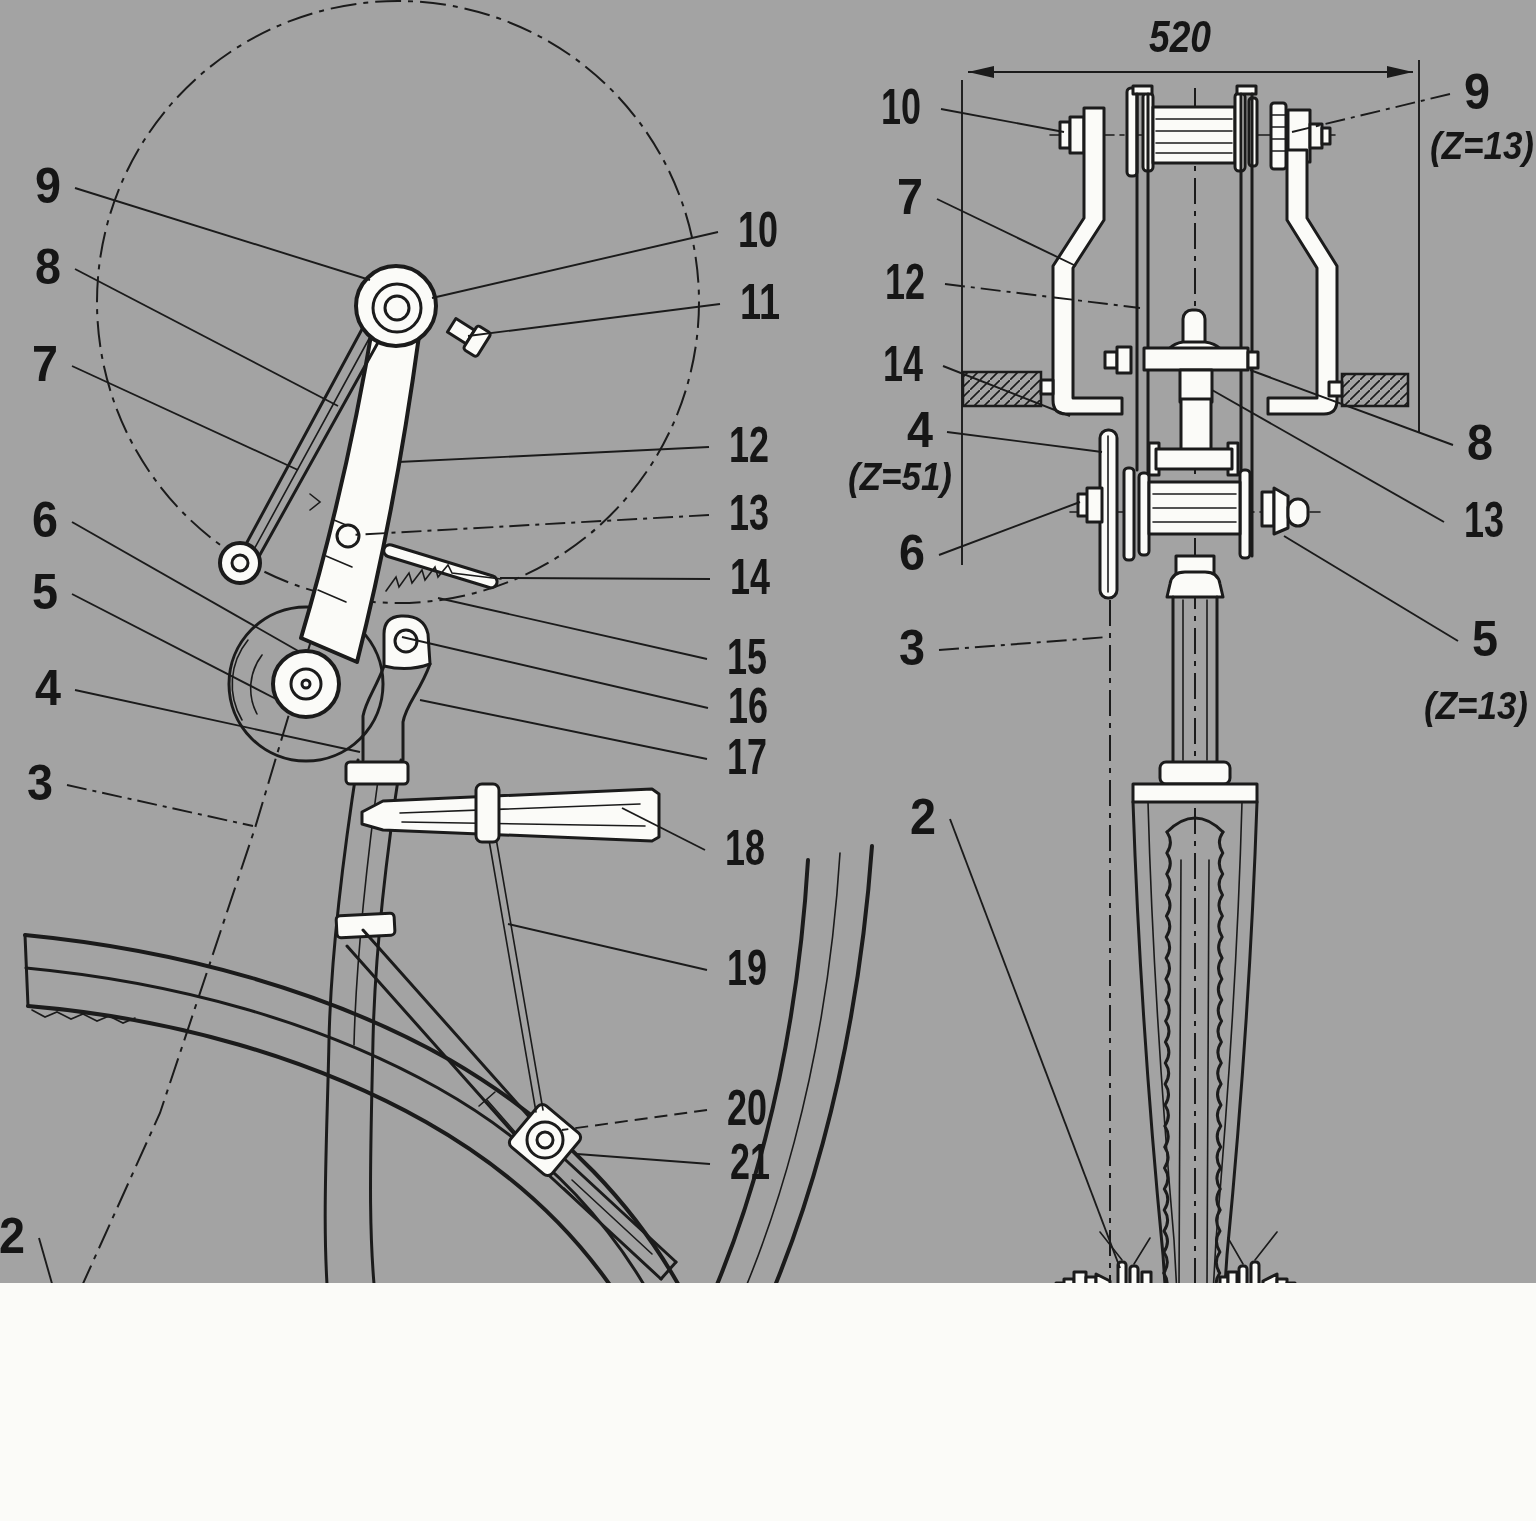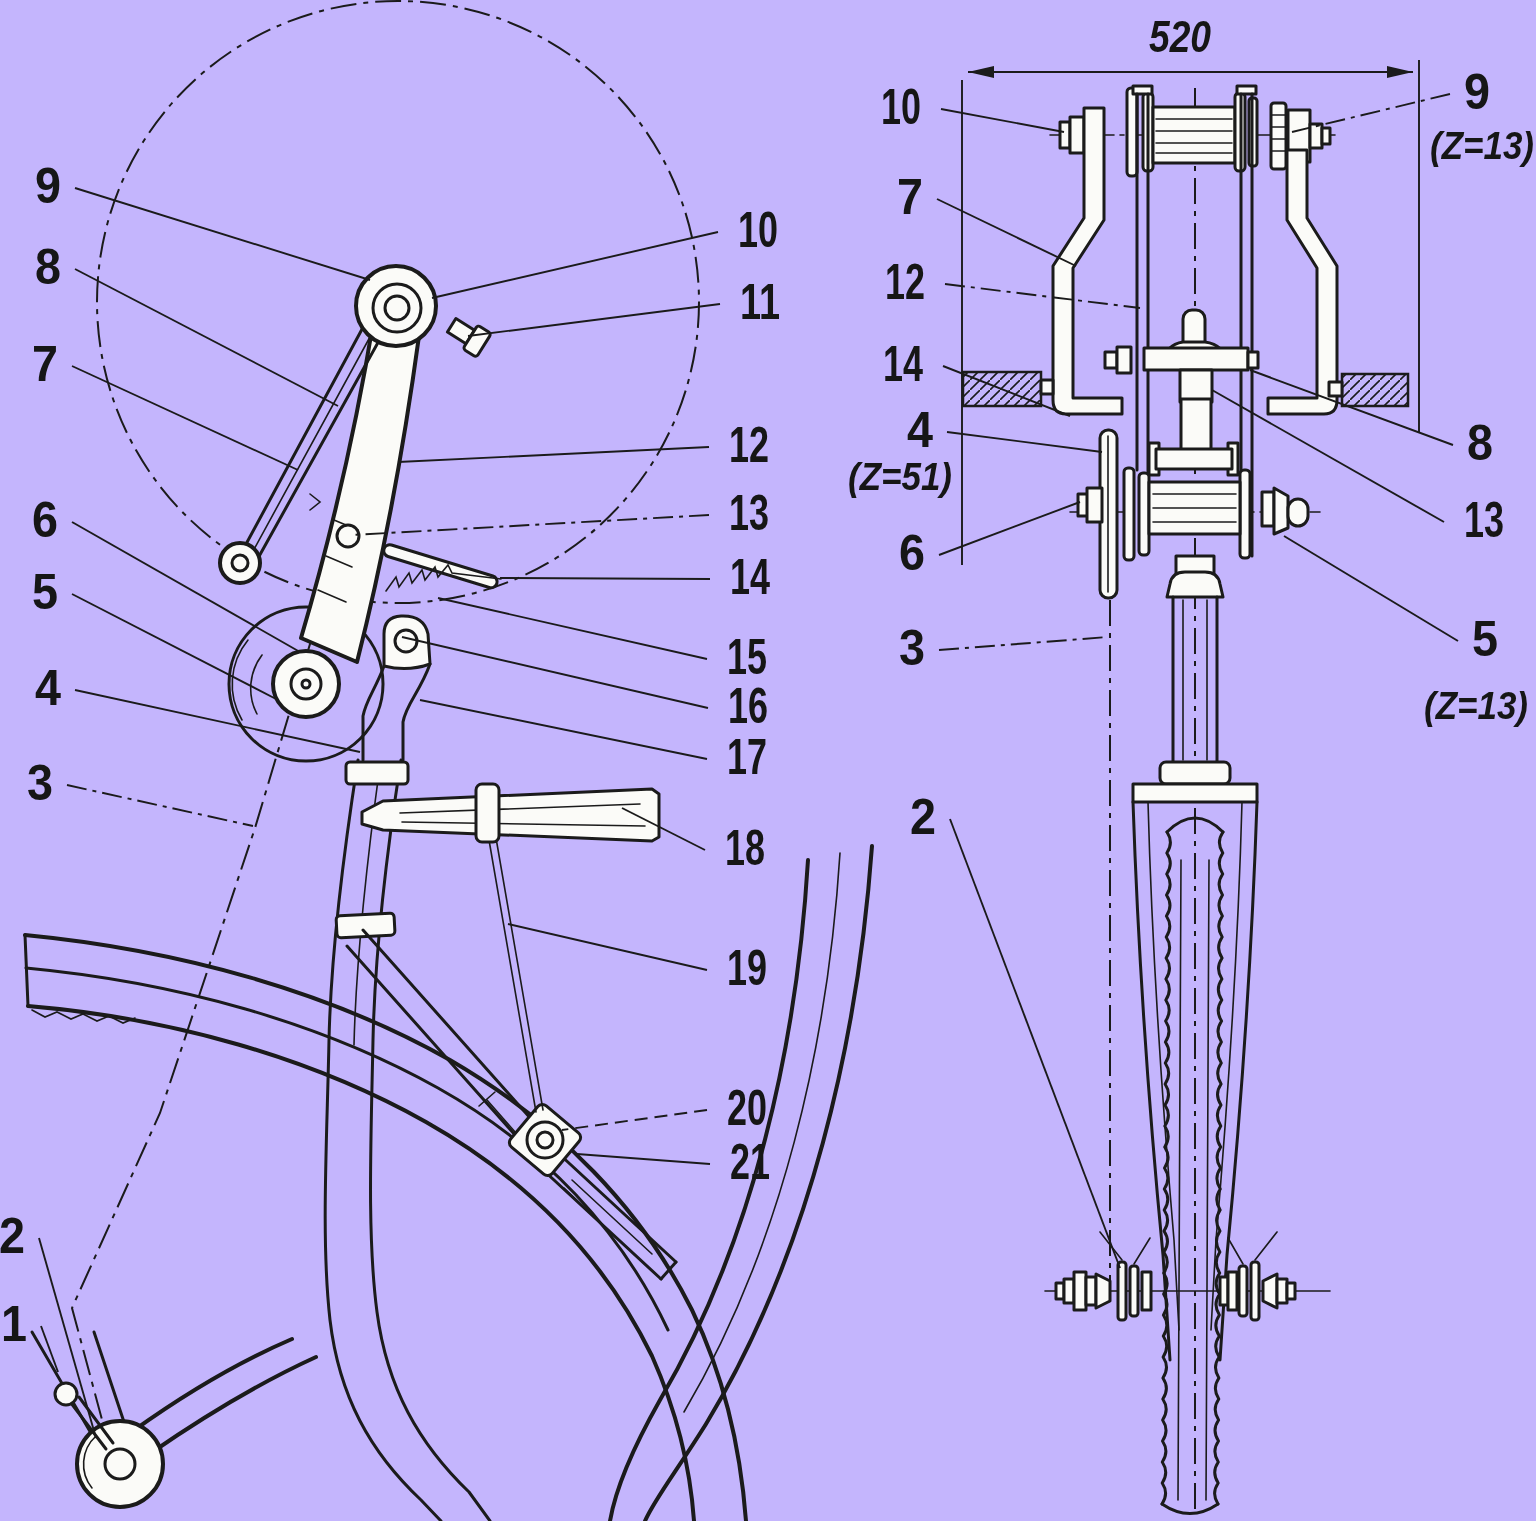--- a/index.html
+++ b/index.html
@@ -1,16 +1,16 @@
 <!DOCTYPE html>
 <html><head>
 <meta charset="utf-8">
 <style>
   html,body{margin:0;padding:0;background:#fbfbf8;}
-  .wrap{width:1536px;height:1521px;position:relative;background:#c4b5fd;overflow:hidden;}
+  .wrap{width:1536px;height:1283px;position:relative;background:#a3a3a3;overflow:hidden;}
   svg{display:block;font-family:"Liberation Sans", sans-serif;}
   .ink{stroke:#1b1b1b;fill:none;stroke-width:3;stroke-linecap:round;stroke-linejoin:round;}
   .ink4{stroke:#1b1b1b;fill:none;stroke-width:4;stroke-linecap:round;stroke-linejoin:round;}
   .thin{stroke:#1b1b1b;fill:none;stroke-width:1.6;stroke-linecap:round;}
   .w{fill:#fbfbf8;}
   .chain{stroke:#1b1b1b;fill:none;stroke-width:2;stroke-dasharray:26 7 5 7;}
   .leader{stroke:#1b1b1b;fill:none;stroke-width:1.9;}
   text.plabel{fill:#161616;font-weight:700;font-size:50px;}
   text.zlabel{fill:#161616;font-weight:700;font-size:38px;font-style:italic;}
   text.dimtext{fill:#161616;font-weight:700;font-size:44px;font-style:italic;}

